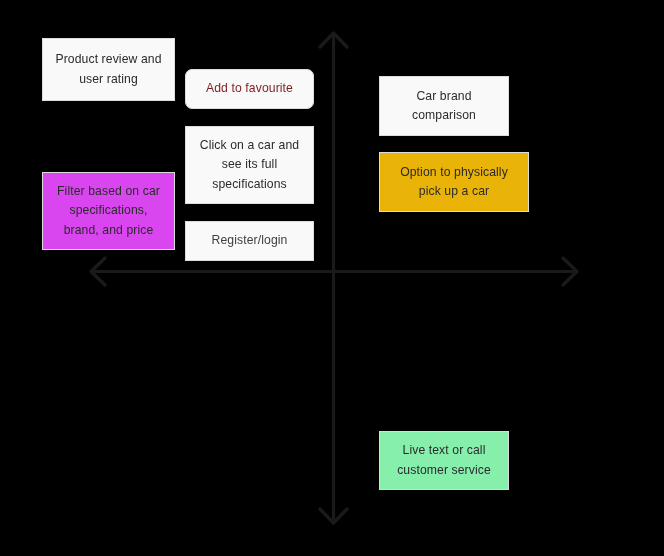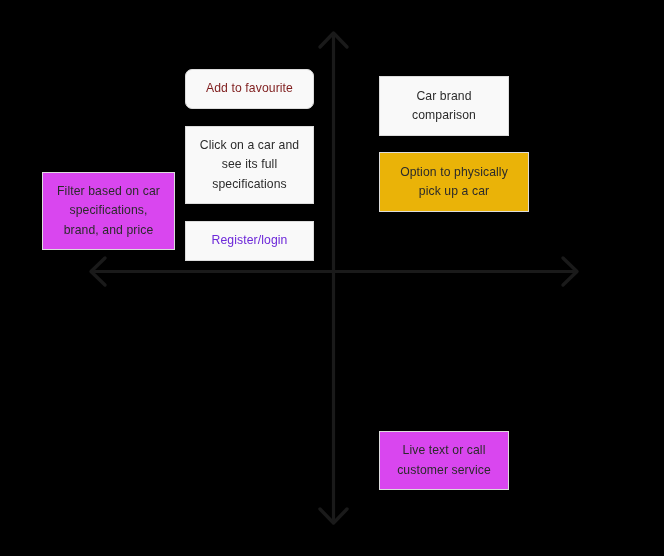--- a/index.html
+++ b/index.html
@@ -57,35 +57,38 @@
 
     <polyline points="320,47 333.5,33 347,47" fill="none" stroke="#1a1a1a" stroke-width="3.4" stroke-linecap="round" stroke-linejoin="round"></polyline>
 
     <polyline points="320,509 333.5,523 347,509" fill="none" stroke="#1a1a1a" stroke-width="3.4" stroke-linecap="round" stroke-linejoin="round"></polyline>
 
     <polyline points="105,258 91,271.5 105,285" fill="none" stroke="#1a1a1a" stroke-width="3.4" stroke-linecap="round" stroke-linejoin="round"></polyline>
 
     <polyline points="563,258 577,271.5 563,285" fill="none" stroke="#1a1a1a" stroke-width="3.4" stroke-linecap="round" stroke-linejoin="round"></polyline>
   </svg>
 
+  <div class="card" style="left: 42px; top: 38px; width: 133px; height: 63px; background: rgb(249, 249, 249); border-color: rgb(220, 220, 220); color: rgb(43, 43, 43);">
+    <span>Product review and user rating</span>
+  </div>
   <div class="card" style="left: 42px; top: 172px; width: 133px; height: 78px; background: #d946ef; border-color: rgb(220, 220, 220); color: rgb(43, 43, 43);">
     <span>Filter based on car specifications, brand, and price</span>
   </div>
   <div class="card" style="left: 185px; top: 69px; width: 129px; height: 40px; background: rgb(249, 249, 249); border-color: rgb(220, 220, 220); color: #7f1d1d; border-radius: 7px;">
     <span>Add to favourite</span>
   </div>
   <div class="card" style="left: 185px; top: 126px; width: 129px; height: 78px; background: rgb(249, 249, 249); border-color: rgb(220, 220, 220); color: rgb(43, 43, 43);">
     <span>Click on a car and see its full specifications</span>
   </div>
-  <div class="card" style="left: 185px; top: 221px; width: 129px; height: 40px; background: rgb(249, 249, 249); border-color: rgb(220, 220, 220); color: #6d28d9;">
+  <div class="card" style="left: 185px; top: 221px; width: 129px; height: 40px; background: rgb(249, 249, 249); border-color: rgb(220, 220, 220); color: #404040;">
     <span>Register/login</span>
   </div>
   <div class="card" style="left: 379px; top: 76px; width: 130px; height: 60px; background: rgb(249, 249, 249); border-color: rgb(220, 220, 220); color: rgb(43, 43, 43);">
     <span>Car brand comparison</span>
   </div>
   <div class="card" style="left: 379px; top: 152px; width: 150px; height: 60px; background: #eab308; border-color: rgb(220, 220, 220); color: rgb(43, 43, 43);">
     <span>Option to physically pick up a car</span>
   </div>
-  <div class="card" style="left: 379px; top: 431px; width: 130px; height: 59px; background: #d946ef; border-color: rgb(220, 220, 220); color: rgb(43, 43, 43);">
+  <div class="card" style="left: 379px; top: 431px; width: 130px; height: 59px; background: #86efac; border-color: rgb(220, 220, 220); color: rgb(43, 43, 43);">
     <span>Live text or call customer service</span>
   </div>
 
 </div>
 
 </body></html>

